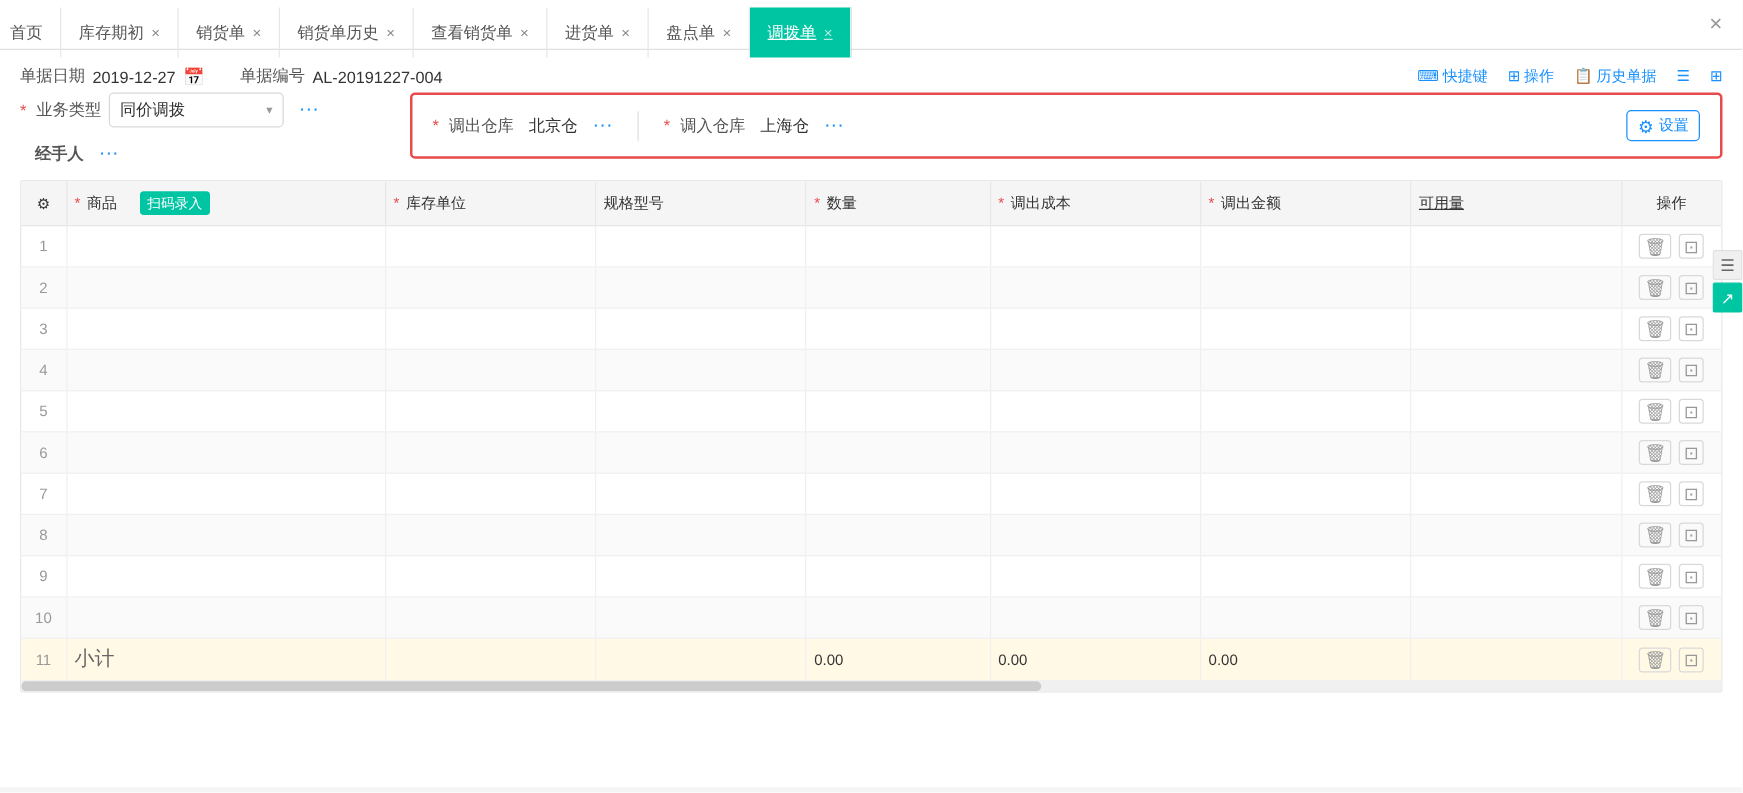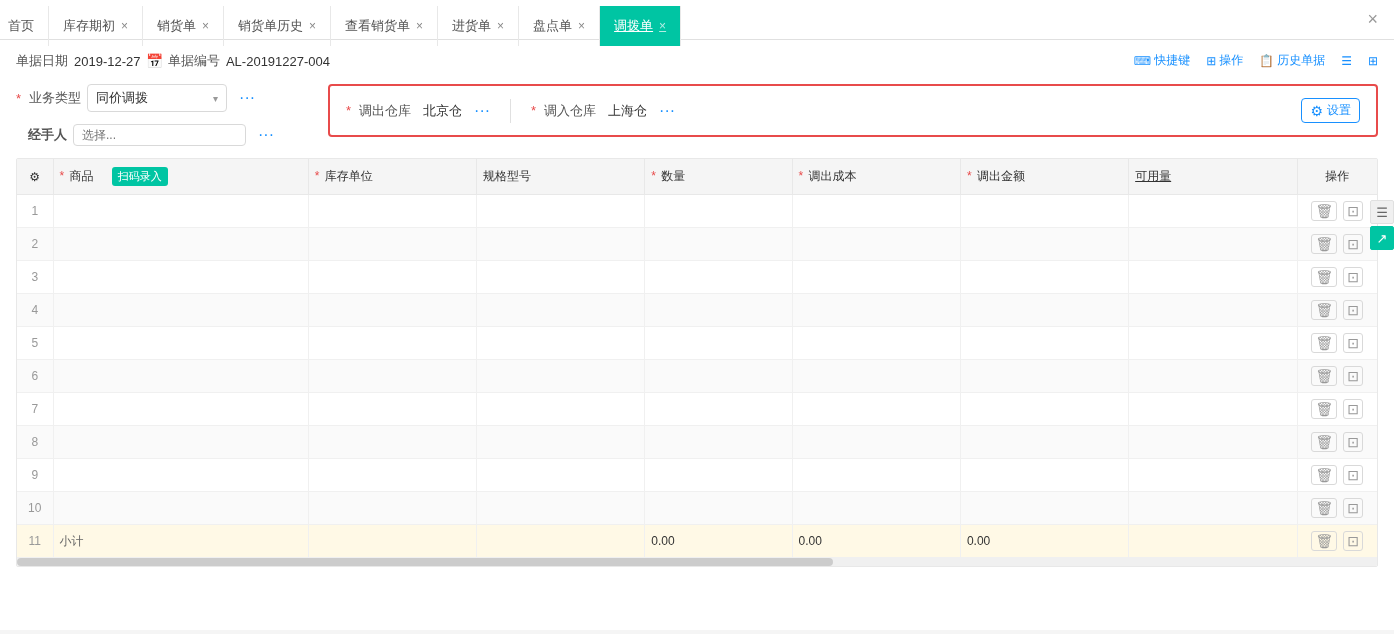--- a/index.html
+++ b/index.html
@@ -21,21 +21,21 @@
     .tab .close-icon { margin-left: 6px; font-size: 12px; color: inherit; opacity: 0.7; cursor: pointer; }
     .tab.active .close-icon { color: #fff; }
     .tab-close-btn { margin-left: 4px; opacity: 0.6; }
     .main-close { margin-left: auto; font-size: 18px; color: #999; cursor: pointer; padding: 0 8px; }
 
     
     .content { background: #fff; padding: 12px 16px; min-height: 590px; }
 
     
     .header-row {
-      display: flex; align-items: flex-start; margin-bottom: 14px; gap: 4px;
+      display: flex; align-items: center; margin-bottom: 4px; gap: 28px;
     }
     .header-field { display: flex; align-items: center; gap: 6px; font-size: 13px; }
     .header-label { color: #555; }
     .header-value { color: #333; }
     .date-icon { color: #1890ff; cursor: pointer; font-size: 14px; }
     .header-right {
       margin-left: auto; display: flex; align-items: center; gap: 16px; font-size: 12px; color: #1890ff;
     }
     .header-right span { cursor: pointer; display: flex; align-items: center; gap: 3px; }
 
@@ -204,21 +204,20 @@
         <span class="required-star">*</span>
         <span class="field-label">业务类型</span>
         <div class="select-wrapper">
           <span class="select-value">同价调拨</span>
           <span class="select-arrow">▾</span>
         </div>
         <span class="field-more">···</span>
       </div>
       <div class="field-group">
         <span class="field-label" style="margin-left:12px;font-weight:bold;">经手人</span>
-        <input type="text" style="border: 1px solid rgb(217, 217, 217); border-radius: 4px; padding: 3px 8px; font-size: 12px; color: rgb(187, 187, 187); min-width: 120px;" placeholder="选择...">
         <span class="field-more">···</span>
       </div>
     </div>
 
     <div class="form-right">
       <div class="field-group">
         <span class="required-star">*</span>
         <span class="field-label">调出仓库</span>
         <span class="field-value" style="margin-left:6px;">北京仓</span>
         <span class="field-more">···</span>
@@ -436,21 +435,21 @@
         <td></td>
         <td>
           <div class="op-icons">
             <span class="icon-btn">🗑</span>
             <span class="icon-btn">⊡</span>
           </div>
         </td>
       </tr>
           <tr class="subtotal-row">
         <td class="row-num">11</td>
-        <td style="color:#666;font-size:12px;">小计</td>
+        <td style="color:#666;font-size:16px;">小计</td>
         <td></td>
         <td></td>
         <td style="color:#333;">0.00</td>
         <td style="color:#333;">0.00</td>
         <td style="color:#333;">0.00</td>
         <td></td>
         <td>
           <div class="op-icons">
             <span class="icon-btn">🗑</span>
             <span class="icon-btn">⊡</span>

